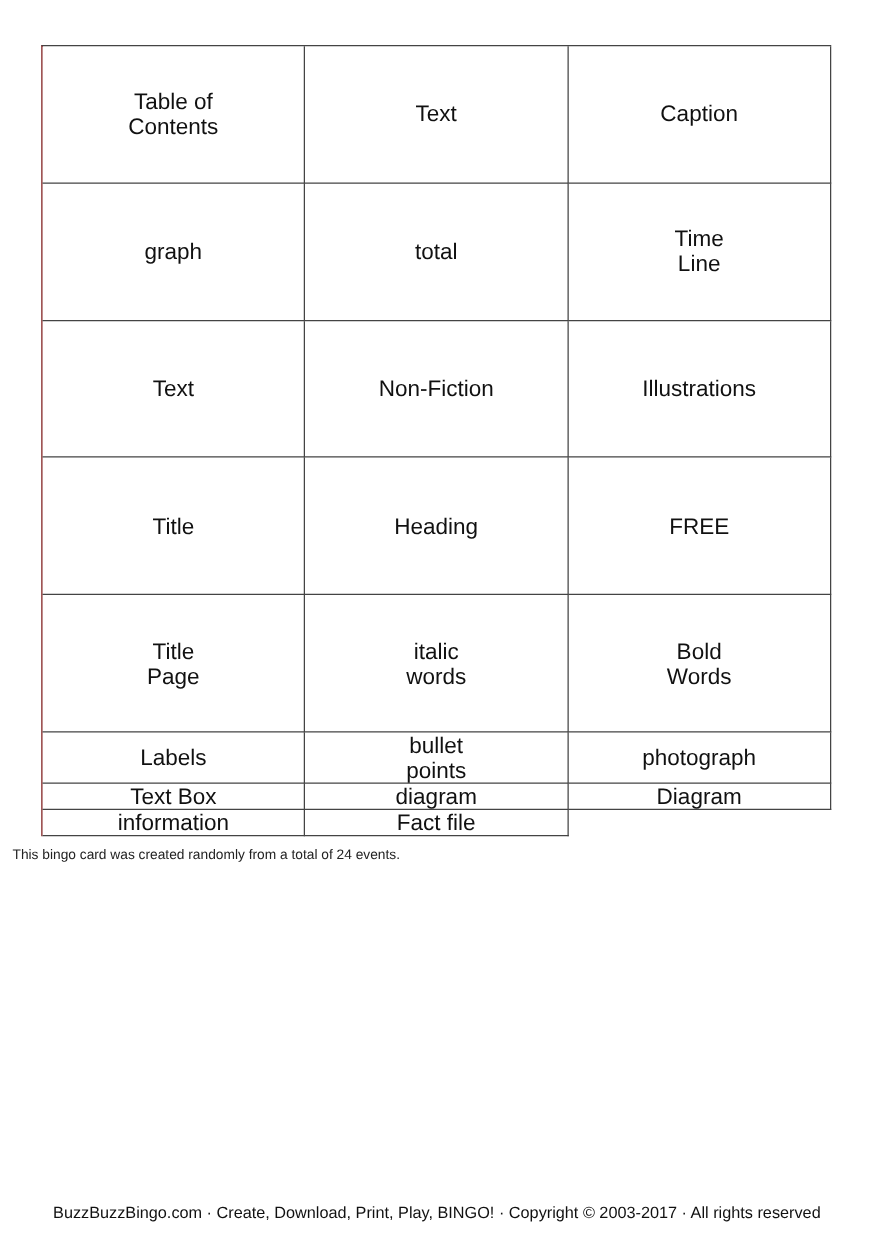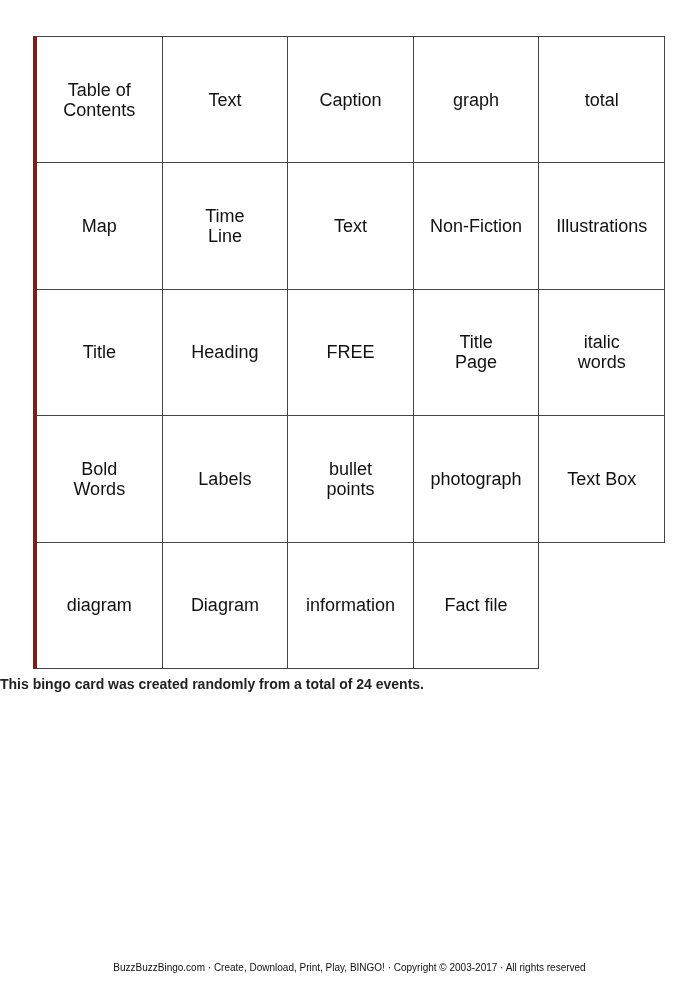--- a/index.html
+++ b/index.html
@@ -4,52 +4,51 @@
   <style>
     html, body { margin: 0; padding: 0; background: #ffffff; }
     body {
       width: 699px; height: 989px; position: relative; overflow: hidden;
       font-family: "Liberation Sans", sans-serif; color: #111111;
     }
     .grid {
       position: absolute; left: 33px; top: 36px;
       width: 632px; height: 633px;
       display: grid;
-      grid-template-columns: repeat(5, 1fr);
+      grid-template-columns: repeat(3, 1fr);
       grid-template-rows: repeat(5, 1fr);
-      border-top: 1px solid #444; border-left: 4px solid #7f1d1d;
+      border-top: 1px solid #444; border-left: 1px solid #7f1d1d;
       box-sizing: border-box;
     }
     .cell {
       border-right: 1px solid #444; border-bottom: 1px solid #444;
       display: flex; align-items: center; justify-content: center;
       text-align: center; font-size: 18px; line-height: 20px;
       white-space: pre-line; padding: 0 4px; box-sizing: border-box;
     }
     .note {
-      position: absolute; left: 0; top: 678px; width: 680px;
-      font-size: 14px; line-height: 13px; color: #222; font-weight: bold;
+      position: absolute; left: 10px; top: 678px; width: 680px;
+      font-size: 11px; line-height: 13px; color: #222;
     }
     .footer {
       position: absolute; left: 0; top: 962px; width: 699px;
-      text-align: center; font-size: 10px; color: #111;
+      text-align: center; font-size: 13px; color: #111;
     }
   </style>
 </head>
 <body>
 
 <div class="grid">
   <div class="cell">Table of
 Contents</div>
   <div class="cell">Text</div>
   <div class="cell">Caption</div>
   <div class="cell">graph</div>
   <div class="cell">total</div>
 
-  <div class="cell">Map</div>
   <div class="cell">Time
 Line</div>
   <div class="cell">Text</div>
   <div class="cell">Non-Fiction</div>
   <div class="cell">Illustrations</div>
 
   <div class="cell">Title</div>
   <div class="cell">Heading</div>
   <div class="cell">FREE</div>
   <div class="cell">Title

